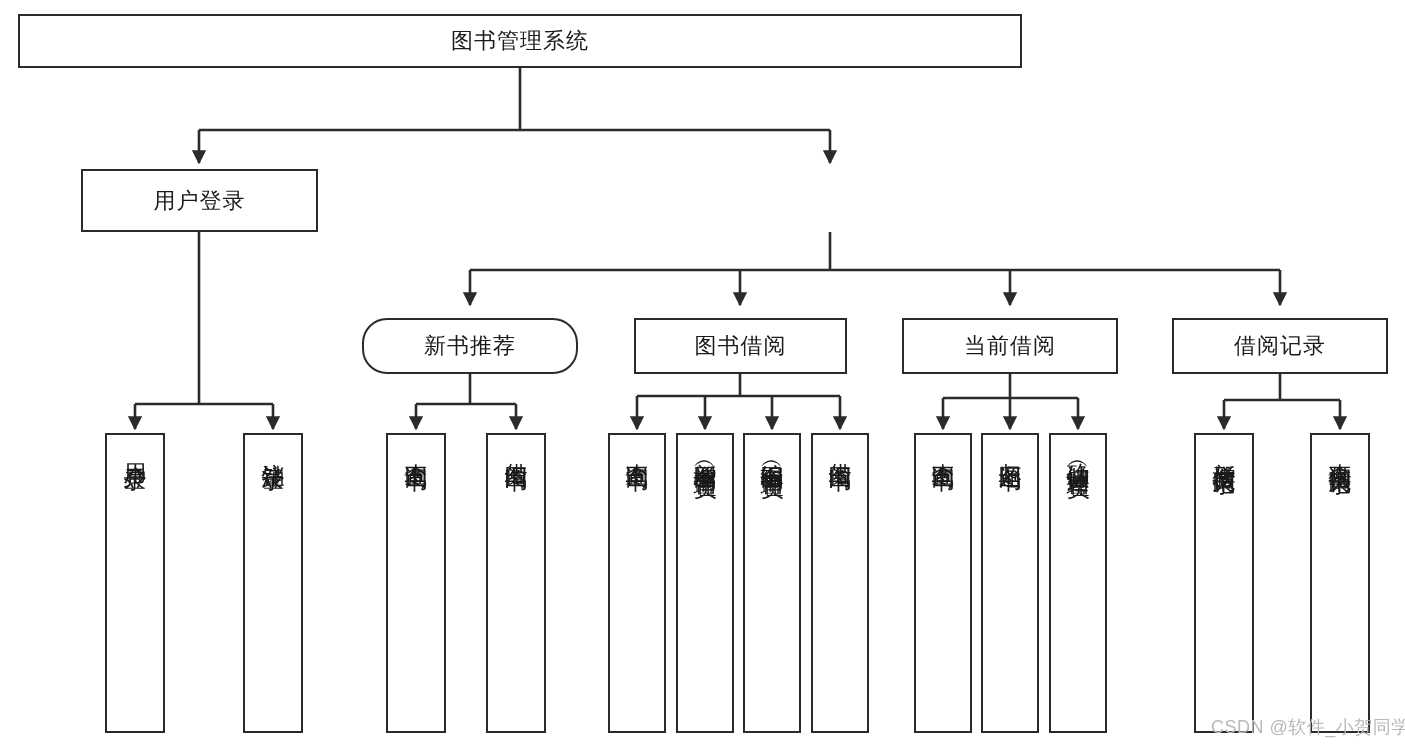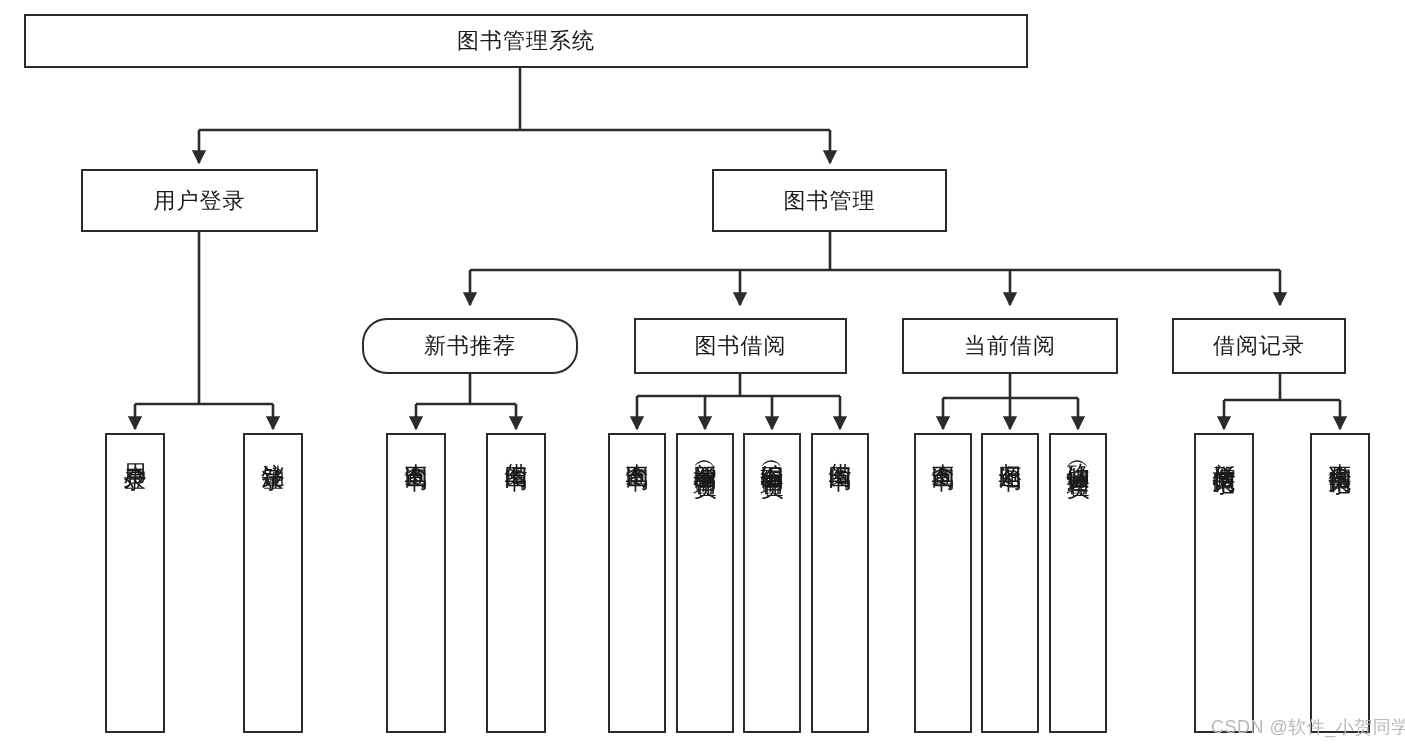--- a/index.html
+++ b/index.html
@@ -110,41 +110,38 @@
       <path d="M 1010 398 L 1010 429" marker-end="url(#arrow)"></path>
       <path d="M 1078 398 L 1078 429" marker-end="url(#arrow)"></path>
 
       <path d="M 1280 374 L 1280 400"></path>
       <path d="M 1224 400 L 1340 400"></path>
       <path d="M 1224 400 L 1224 429" marker-end="url(#arrow)"></path>
       <path d="M 1340 400 L 1340 429" marker-end="url(#arrow)"></path>
     </g>
   </svg>
 
-  <div class="node h" style="left:24px; top:14px; width:1004px; height:54px;">
+  <div class="node h" style="left:18px; top:14px; width:1004px; height:54px;">
     <span>图书管理系统</span>
   </div>
 
   <div class="node h" style="left:81px; top:169px; width:237px; height:63px;">
     <span>用户登录</span>
-  </div>
-  <div class="node h" style="left:712px; top:169px; width:235px; height:63px;">
-    <span>图书管理</span>
   </div>
 
   <div class="node h" style="left:362px; top:318px; width:216px; height:56px;border-radius:25px;">
     <span>新书推荐</span>
   </div>
   <div class="node h" style="left:634px; top:318px; width:213px; height:56px;justify-content:center;">
     <span>图书借阅</span>
   </div>
   <div class="node h" style="left:902px; top:318px; width:216px; height:56px;">
     <span>当前借阅</span>
   </div>
-  <div class="node h" style="left:1172px; top:318px; width:174px; height:56px;">
+  <div class="node h" style="left:1172px; top:318px; width:216px; height:56px;">
     <span>借阅记录</span>
   </div>
 
   <div class="node v" style="left:105px; top:433px; width:60px; height:300px;">
     <span class="vtext">用户登录</span>
   </div>
   <div class="node v" style="left:243px; top:433px; width:60px; height:300px;">
     <span class="vtext">注销登录</span>
   </div>
 

